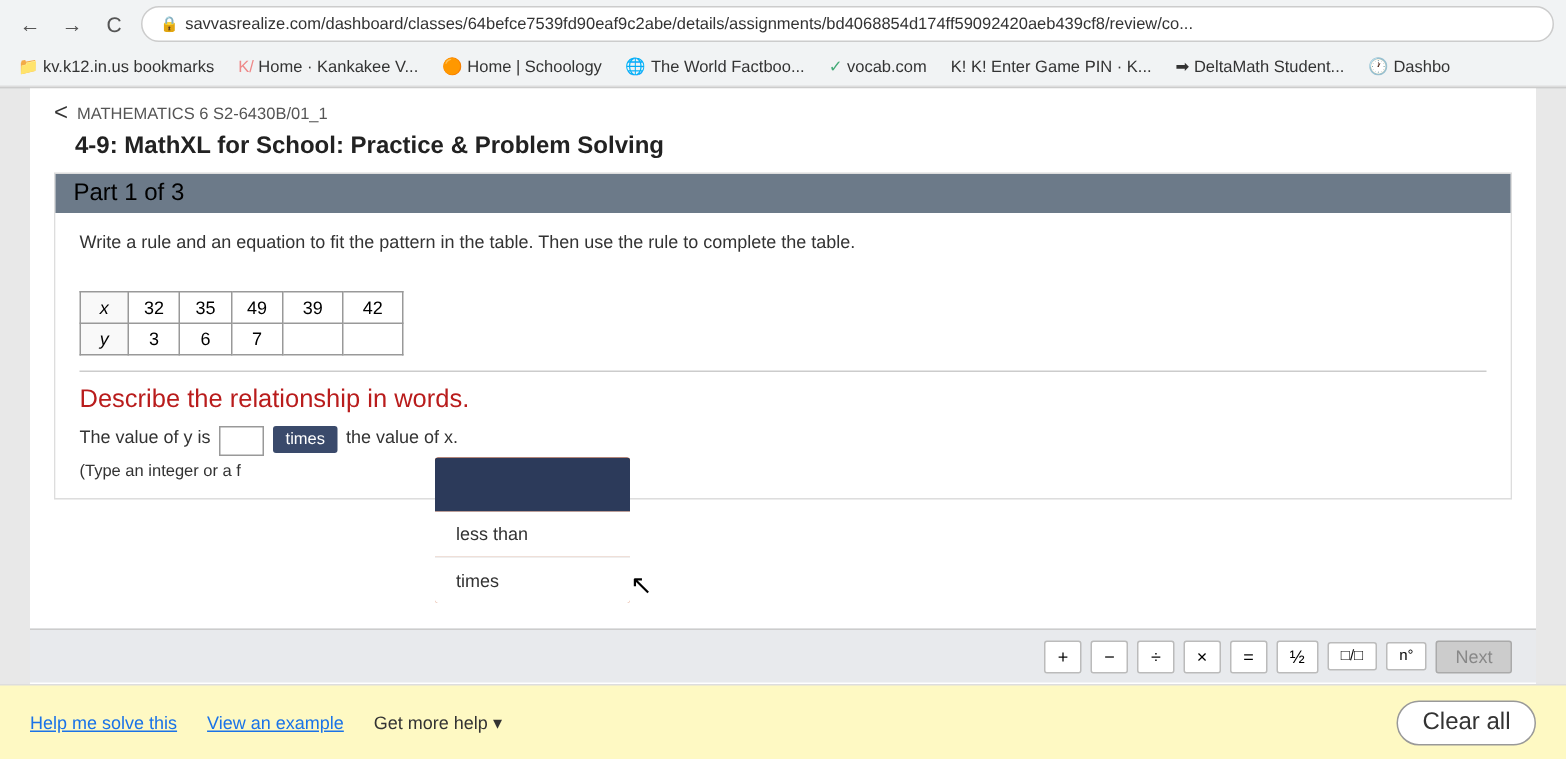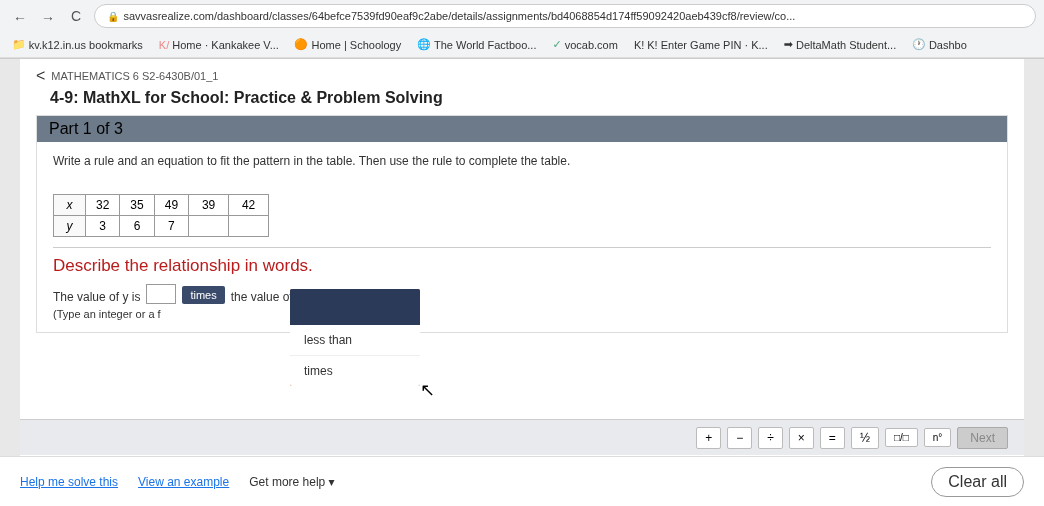--- a/index.html
+++ b/index.html
@@ -164,21 +164,21 @@
 
     .describe-label {
       font-size: 17px;
       color: #b91c1c;
       margin-bottom: 8px;
     }
 
     
     .equation-row {
       display: flex;
-      align-items: flex-end;
+      align-items: flex-start;
       gap: 6px;
       font-size: 12px;
       color: #333;
       margin-bottom: 4px;
     }
     .small-input {
       width: 30px;
       height: 20px;
       border: 1px solid #999;
       font-size: 11px;
@@ -195,21 +195,21 @@
     }
 
     
     .dropdown-popup {
       position: absolute;
       background: #c2410c;
       color: white;
       z-index: 100;
       width: 130px;
       left: 270px;
-      top: 230px;
+      top: 246px;
       border-radius: 2px;
       overflow: hidden;
     }
     .dropdown-header-space {
       height: 36px;
       background: #2c3a5a;
     }
     .dropdown-item {
       padding: 8px 14px;
       font-size: 12px;
@@ -261,21 +261,21 @@
       color: #888;
     }
 
     
     .footer-bar {
       position: absolute;
       bottom: 0;
       left: 0;
       right: 0;
       height: 50px;
-      background: #ffffff;
+      background: #fef9c3;
       border-top: 1px solid #ddd;
       display: flex;
       align-items: center;
       padding: 0 20px;
       gap: 20px;
     }
     .footer-link {
       font-size: 12px;
       color: #1a73e8;
       cursor: pointer;

